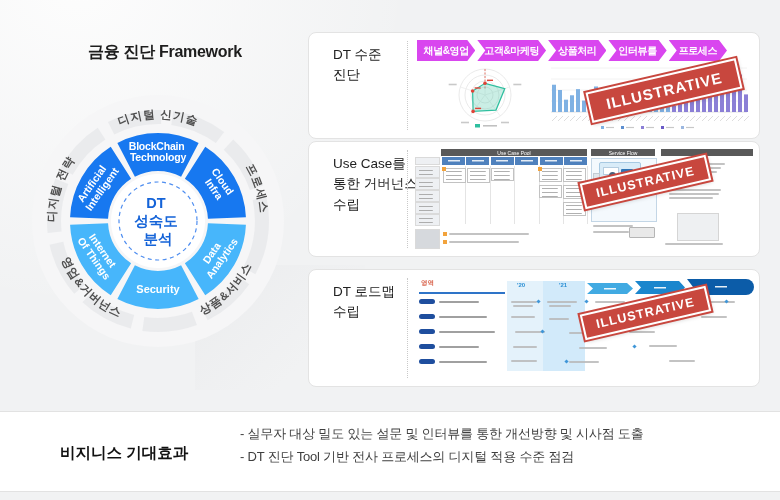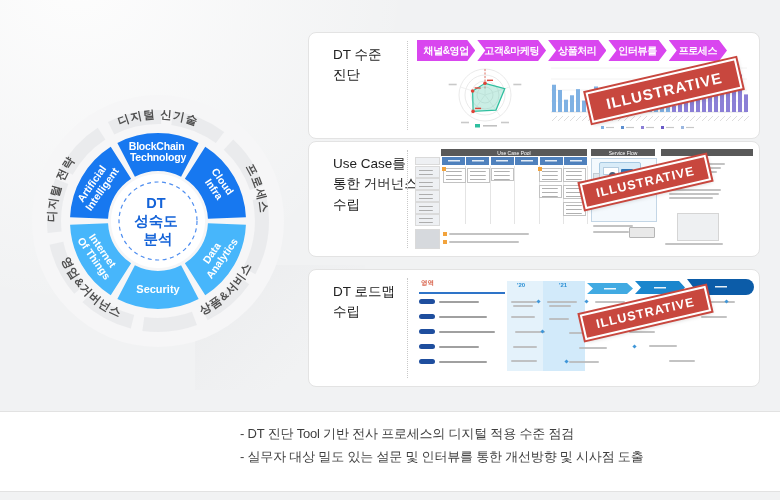--- a/index.html
+++ b/index.html
@@ -61,20 +61,21 @@
     border-top:1px solid #e2e2e2;border-bottom:1px solid #e2e2e2;}
   .footer-heading{position:absolute;left:60px;top:31px;font-size:15.5px;font-weight:bold;color:#111;}
   .bullets{position:absolute;left:240px;top:11px;}
   .bullets div{font-size:13px;color:#3f3f3f;line-height:22.5px;letter-spacing:-0.2px;}
 </style>
 </head>
 <body>
 
 <div class="slide">
 
+  <div class="abs main-title">금융 진단 Framework</div>
 
   <div class="abs beam"></div>
 
   <svg class="abs" style="left:30px;top:92px;" width="256" height="258" viewBox="-128 -129 256 258">
     <circle r="126" fill="#f6f6f7"></circle>
     <circle r="104" fill="none" stroke="#e8e9eb" stroke-width="14" stroke-dasharray="52 11" opacity="0.85"></circle>
 
     <path d="M -40.63 -78.06 A 88 88 0 0 1 40.63 -78.06 L 23.09 -44.35 A 50 50 0 0 0 -23.09 -44.35 Z" fill="#1778f0"></path>
     <path d="M 47.28 -74.22 A 88 88 0 0 1 87.92 -3.84 L 49.95 -2.18 A 50 50 0 0 0 26.86 -42.17 Z" fill="#1778f0"></path>
     <path d="M 87.92 3.84 A 88 88 0 0 1 47.28 74.22 L 26.86 42.17 A 50 50 0 0 0 49.95 2.18 Z" fill="#47b6fb"></path>
@@ -375,19 +376,20 @@
         <div class="diamond" style="left: 214px; top: 66px;"></div>
         <div class="diamond" style="left: 262px; top: 36px;"></div>
         <div class="diamond" style="left: 306px; top: 21px;"></div>
         <div class="diamond" style="left: 186px; top: 51px;"></div>
         <div class="diamond" style="left: 146px; top: 81px;"></div>
       </div>
     <div class="stamp small" style="left:272px;top:30px;">ILLUSTRATIVE</div>
   </div>
 
   <div class="abs footer">
+    <div class="footer-heading">비지니스 기대효과</div>
     <div class="bullets">
+      <div>- 실무자 대상 밀도 있는 설문 및 인터뷰를 통한 개선방향 및 시사점 도출</div>
       <div>- DT 진단 Tool 기반 전사 프로세스의 디지털 적용 수준 점검</div>
-      <div>- 실무자 대상 밀도 있는 설문 및 인터뷰를 통한 개선방향 및 시사점 도출</div>
     </div>
   </div>
 
 </div>
 
 </body></html>

